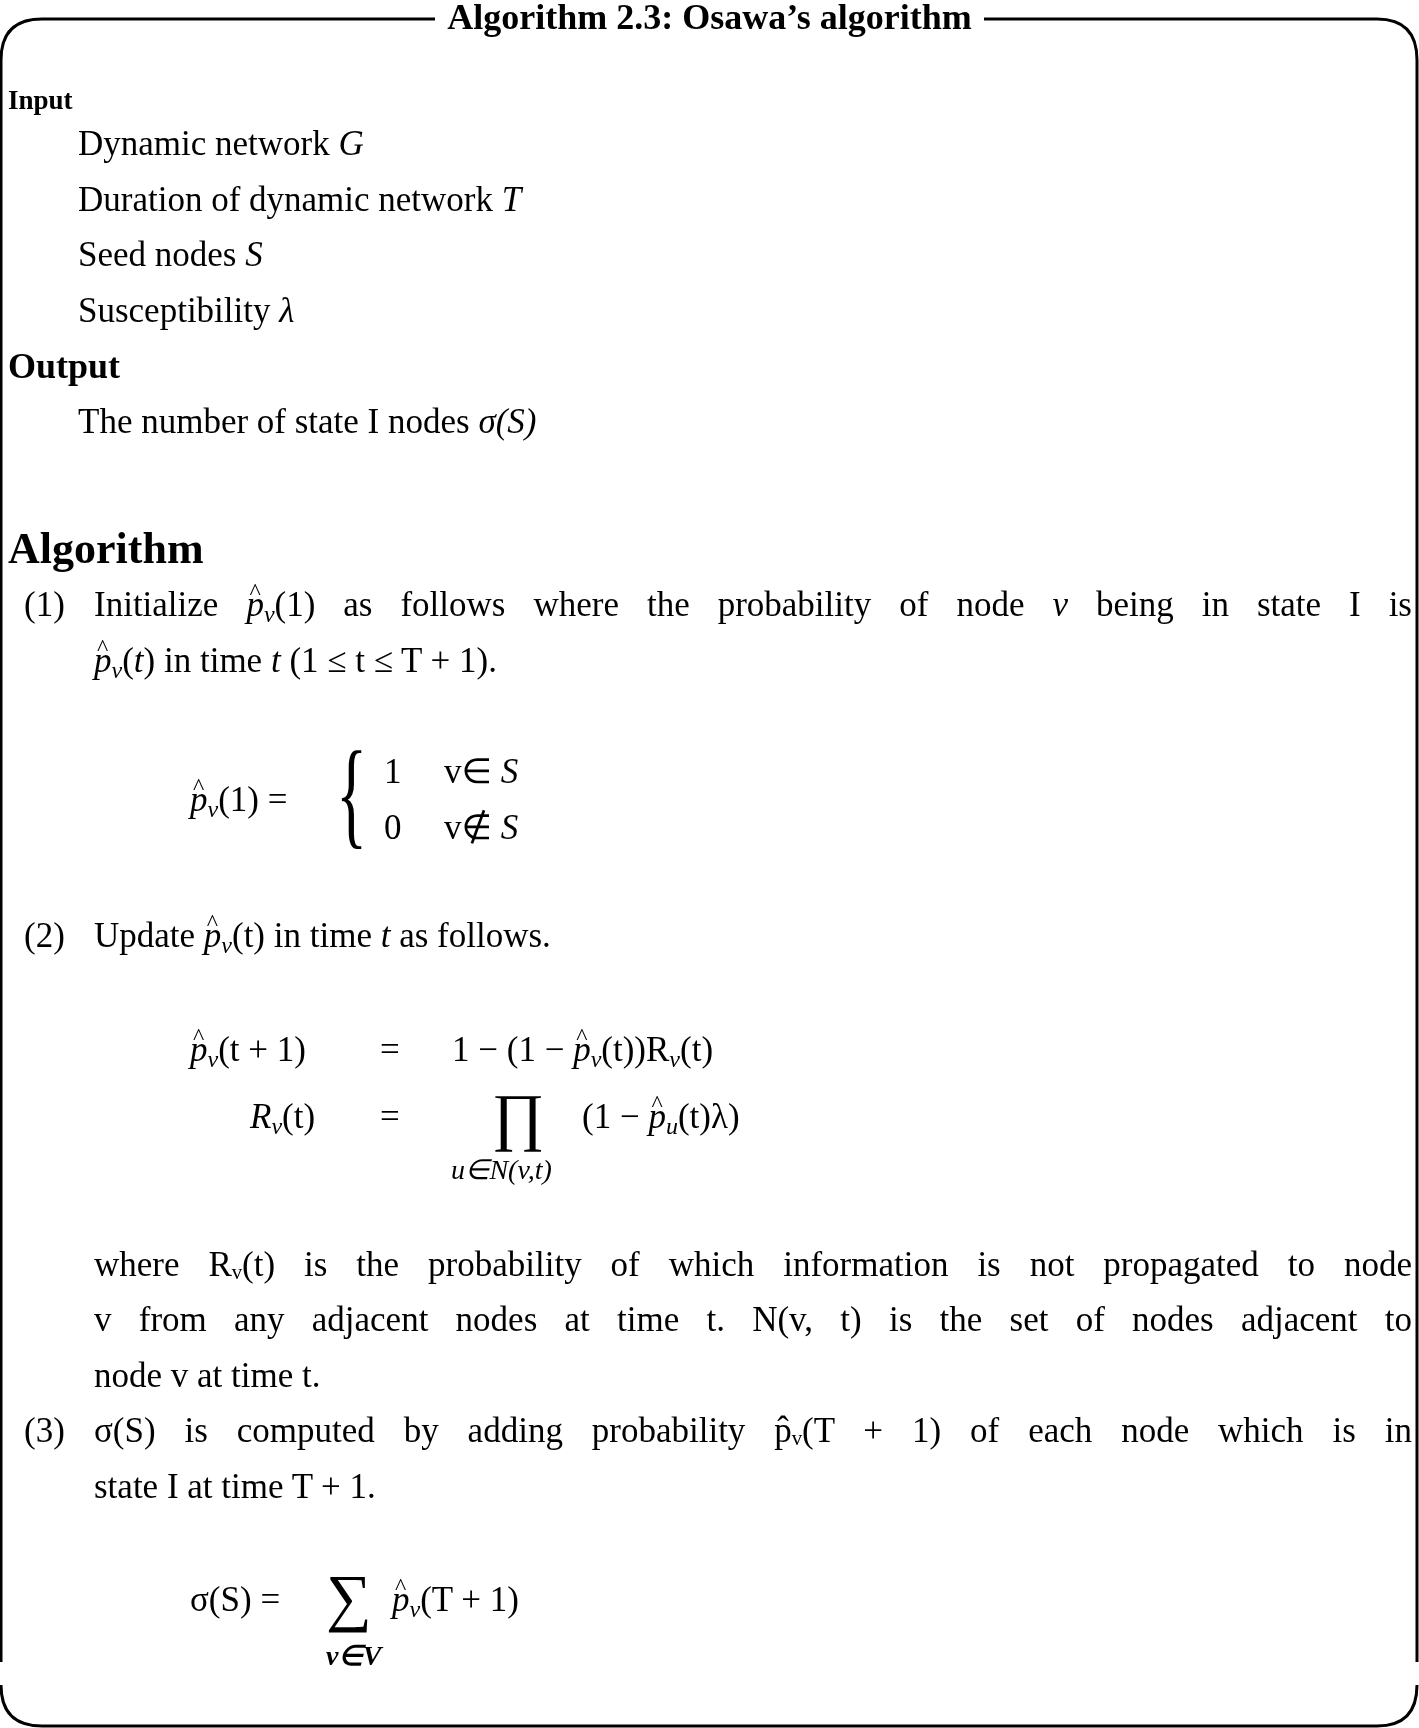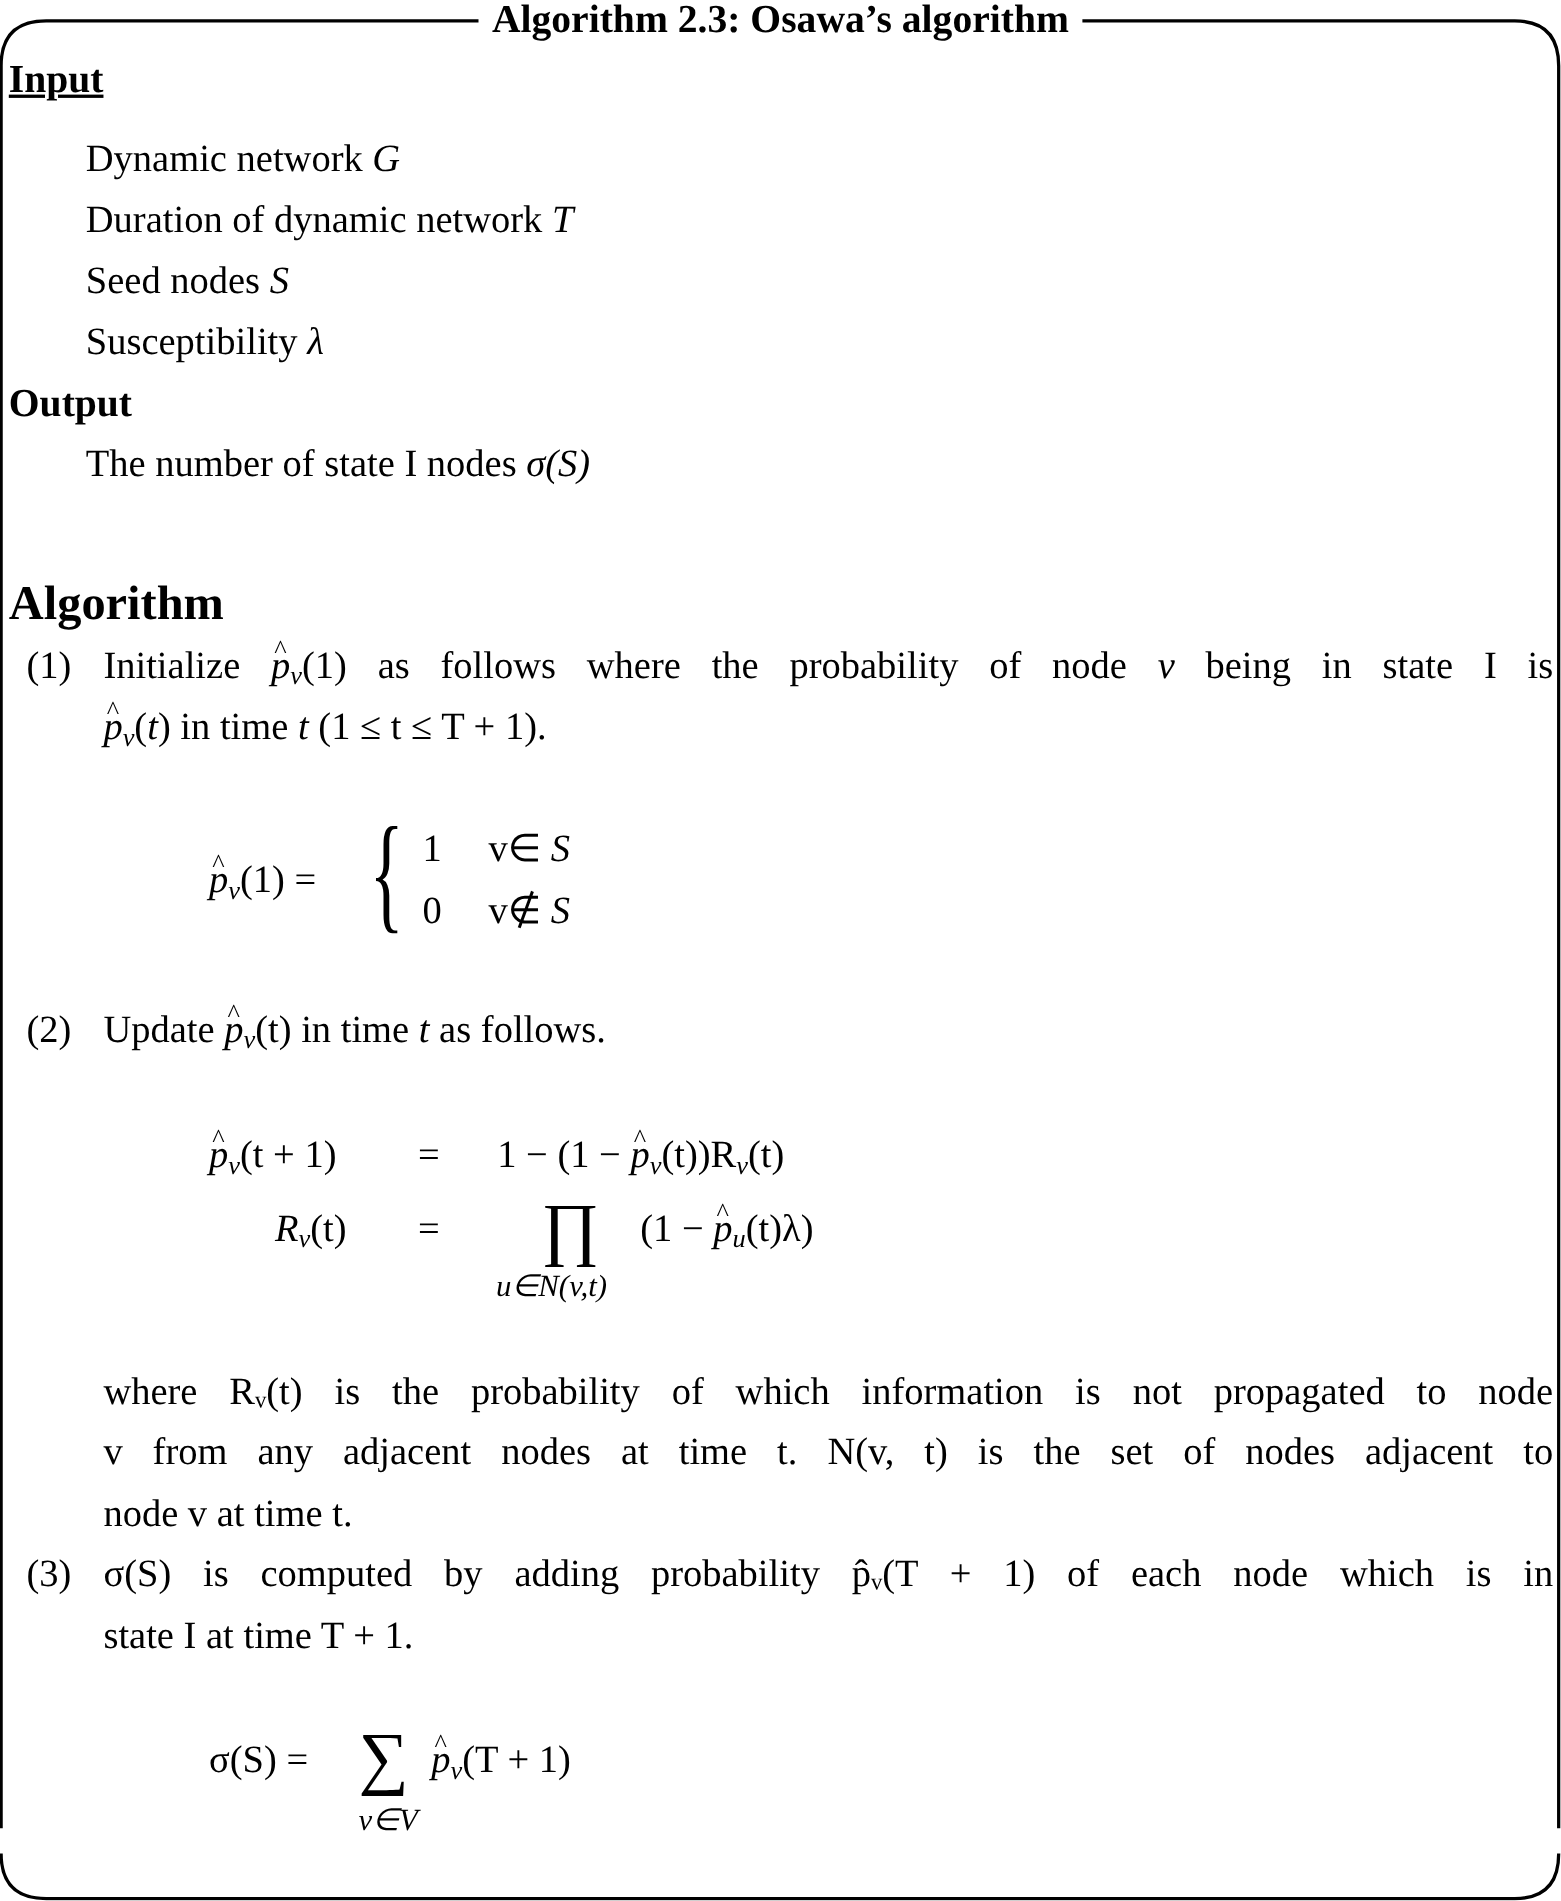--- a/index.html
+++ b/index.html
@@ -23,21 +23,21 @@
 </head>
 <body>
 
 <svg class="frame-svg" viewBox="0 0 1419 1728">
   <path d="M 1 1662 L 1 60 Q 1 19 42 19 L 1377 19 Q 1417 19 1417 60 L 1417 1662" fill="none" stroke="#000" stroke-width="3"></path>
   <path d="M 1 1685 Q 1 1726 42 1726 L 1377 1726 Q 1417 1726 1417 1685" fill="none" stroke="#000" stroke-width="3"></path>
 </svg>
 
 <div class="title"><span>Algorithm 2.3: Osawa’s algorithm</span></div>
 
-<div class="abs bold" style="left:8px; top:52px; font-size:36px;text-decoration:underline;">Input</div>
+<div class="abs bold" style="left:8px; top:80px; font-size:27px;">Input</div>
 <div class="abs" style="left:78px; top:124px;"><span>Dynamic network </span><span class="mi">G</span></div>
 <div class="abs" style="left:78px; top:180px;"><span>Duration of dynamic network </span><span class="mi">T</span></div>
 <div class="abs" style="left:78px; top:235px;"><span>Seed nodes </span><span class="mi">S</span></div>
 <div class="abs" style="left:78px; top:291px;"><span>Susceptibility </span><span class="mi">λ</span></div>
 
 <div class="abs bold" style="left:8px; top:346px; font-size:36px;">Output</div>
 <div class="abs" style="left:78px; top:402px;"><span>The number of state I nodes </span><span class="mi">σ(S)</span></div>
 
 <div class="abs bold" style="left:8px; top:529px; font-size:44px;">Algorithm</div>
 
@@ -81,15 +81,15 @@
 
 <div class="abs" style="left:24px; top:1411px;">(3)</div>
 <div class="abs" style="left:94px; top:1411px; width:1318px;">
     <span class="just">σ(S) is computed by adding probability p̂ᵥ(T + 1) of each node which is in</span>
   </div>
 <div class="abs" style="left:94px; top:1467px;text-align:center;">state I at time T + 1.</div>
 
 <div>
   <div class="abs" style="left:190px; top:1580px;">σ(S) =</div>
   <div class="abs bigop" style="left:326px; top:1566px;">∑</div>
-  <div class="abs limit" style="left:326px; top:1636px;">v∈V</div>
+  <div class="abs limit" style="left:326px; top:1636px;font-weight:bold;">v∈V</div>
   <div class="abs" style="left:392px; top:1580px;"><span class="mi hat">p</span><span class="sub">v</span><span>(T + 1)</span></div>
 </div>
 
 </body></html>

